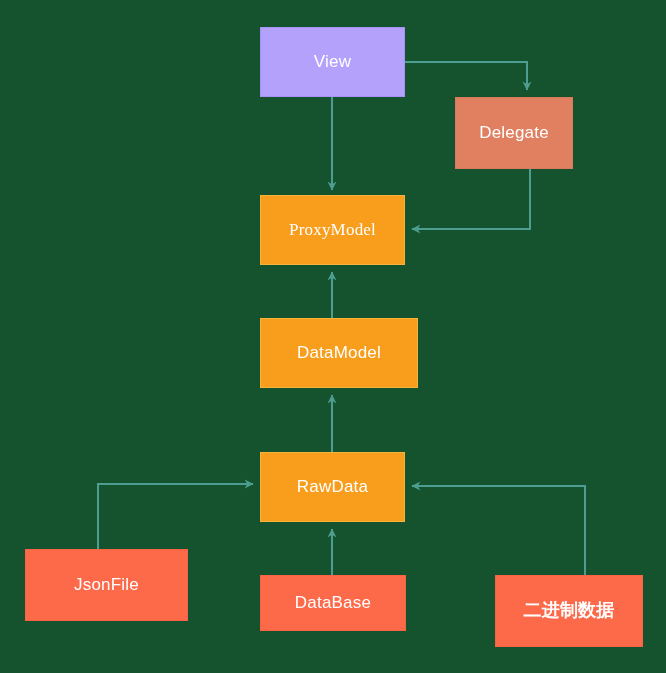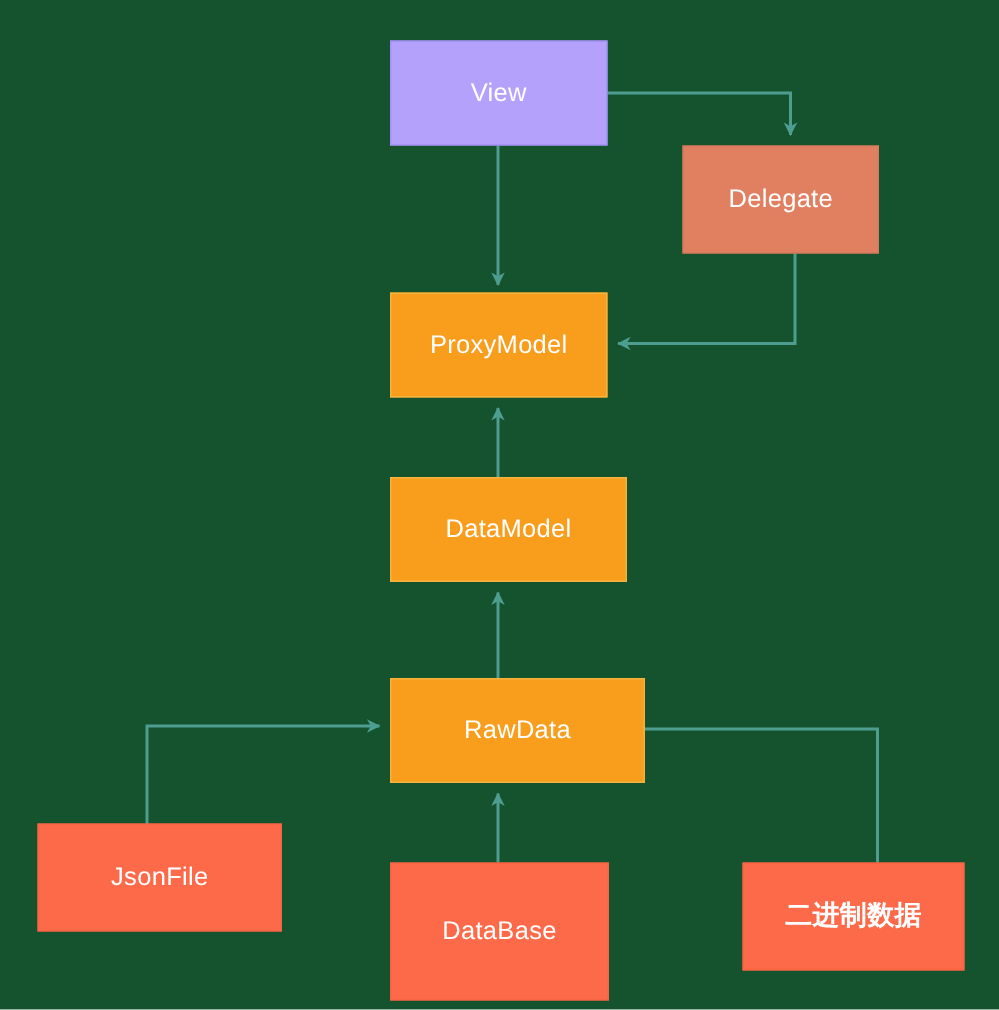--- a/index.html
+++ b/index.html
@@ -102,36 +102,36 @@
         <path d="M 98 575 L 98 484 L 253 484" fill="none" stroke="#4e9d91" stroke-width="2" stroke-linecap="butt" stroke-linejoin="miter" marker-end="url(#ah-right)"></path>
         <path d="M 332 575 L 332 529" fill="none" stroke="#4e9d91" stroke-width="2" stroke-linecap="butt" stroke-linejoin="miter" marker-end="url(#ah-up)"></path>
         <path d="M 585 575 L 585 486 L 412 486" fill="none" stroke="#4e9d91" stroke-width="2" stroke-linecap="butt" stroke-linejoin="miter" marker-end="url(#ah-left)"></path>
       </g>
   </svg>
 
   <div id="nodes">
       <div class="node view" style="left: 260px; top: 27px; width: 145px; height: 70px;">
         <span>View</span>
       </div>
-      <div class="node salmon" style="left: 455px; top: 97px; width: 131px; height: 72px;">
+      <div class="node salmon" style="left: 455px; top: 97px; width: 118px; height: 72px;">
         <span>Delegate</span>
       </div>
-      <div class="node orange" style="left: 260px; top: 195px; width: 145px; height: 70px;">
+      <div class="node orange" style="left: 260px; top: 195px; width: 145px; height: 70px; font-family: Liberation Serif, serif;">
         <span>ProxyModel</span>
       </div>
       <div class="node orange" style="left: 260px; top: 318px; width: 158px; height: 70px;">
         <span>DataModel</span>
       </div>
-      <div class="node orange" style="left: 260px; top: 452px; width: 170px; height: 70px;">
+      <div class="node orange" style="left: 260px; top: 452px; width: 145px; height: 70px;">
         <span>RawData</span>
       </div>
       <div class="node coral" style="left: 25px; top: 549px; width: 163px; height: 72px;">
         <span>JsonFile</span>
       </div>
-      <div class="node coral" style="left: 260px; top: 575px; width: 146px; height: 92px;">
+      <div class="node coral" style="left: 260px; top: 575px; width: 146px; height: 56px;">
         <span>DataBase</span>
       </div>
       <div class="node coral cjk" style="left: 495px; top: 575px; width: 148px; height: 72px;">
         <span>二进制数据</span>
       </div>
     </div>
 
 
 </div>
 

